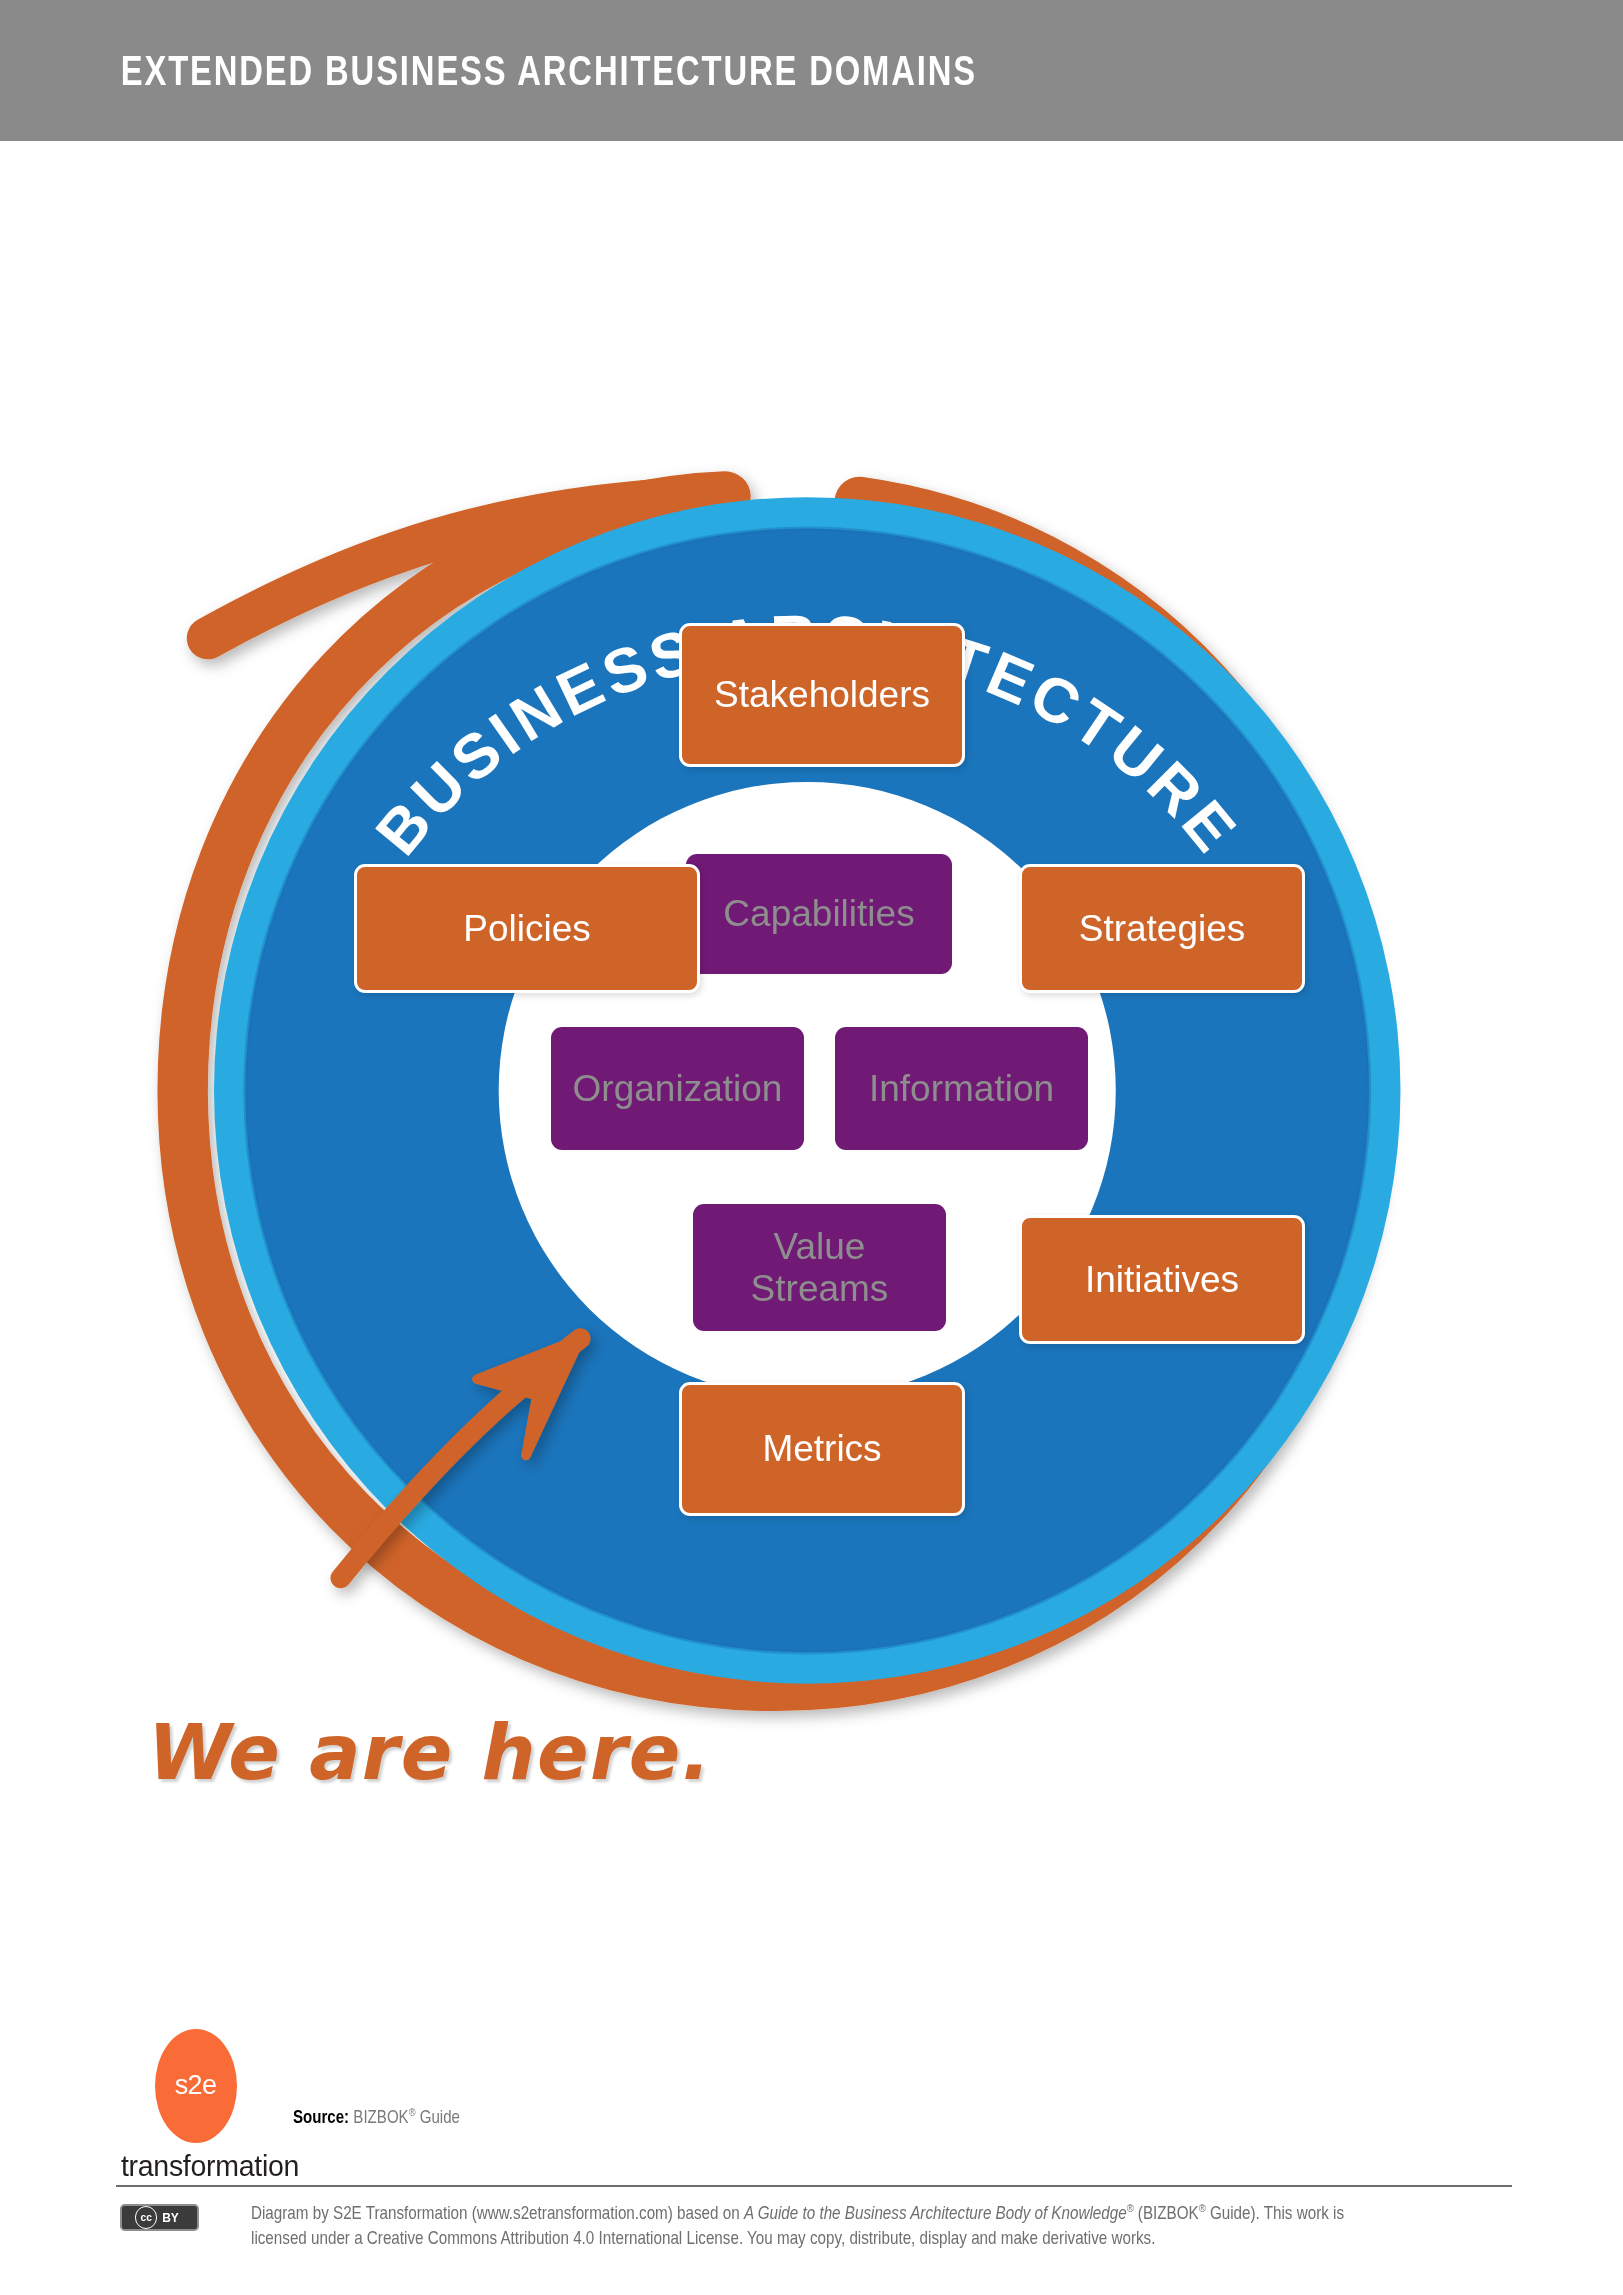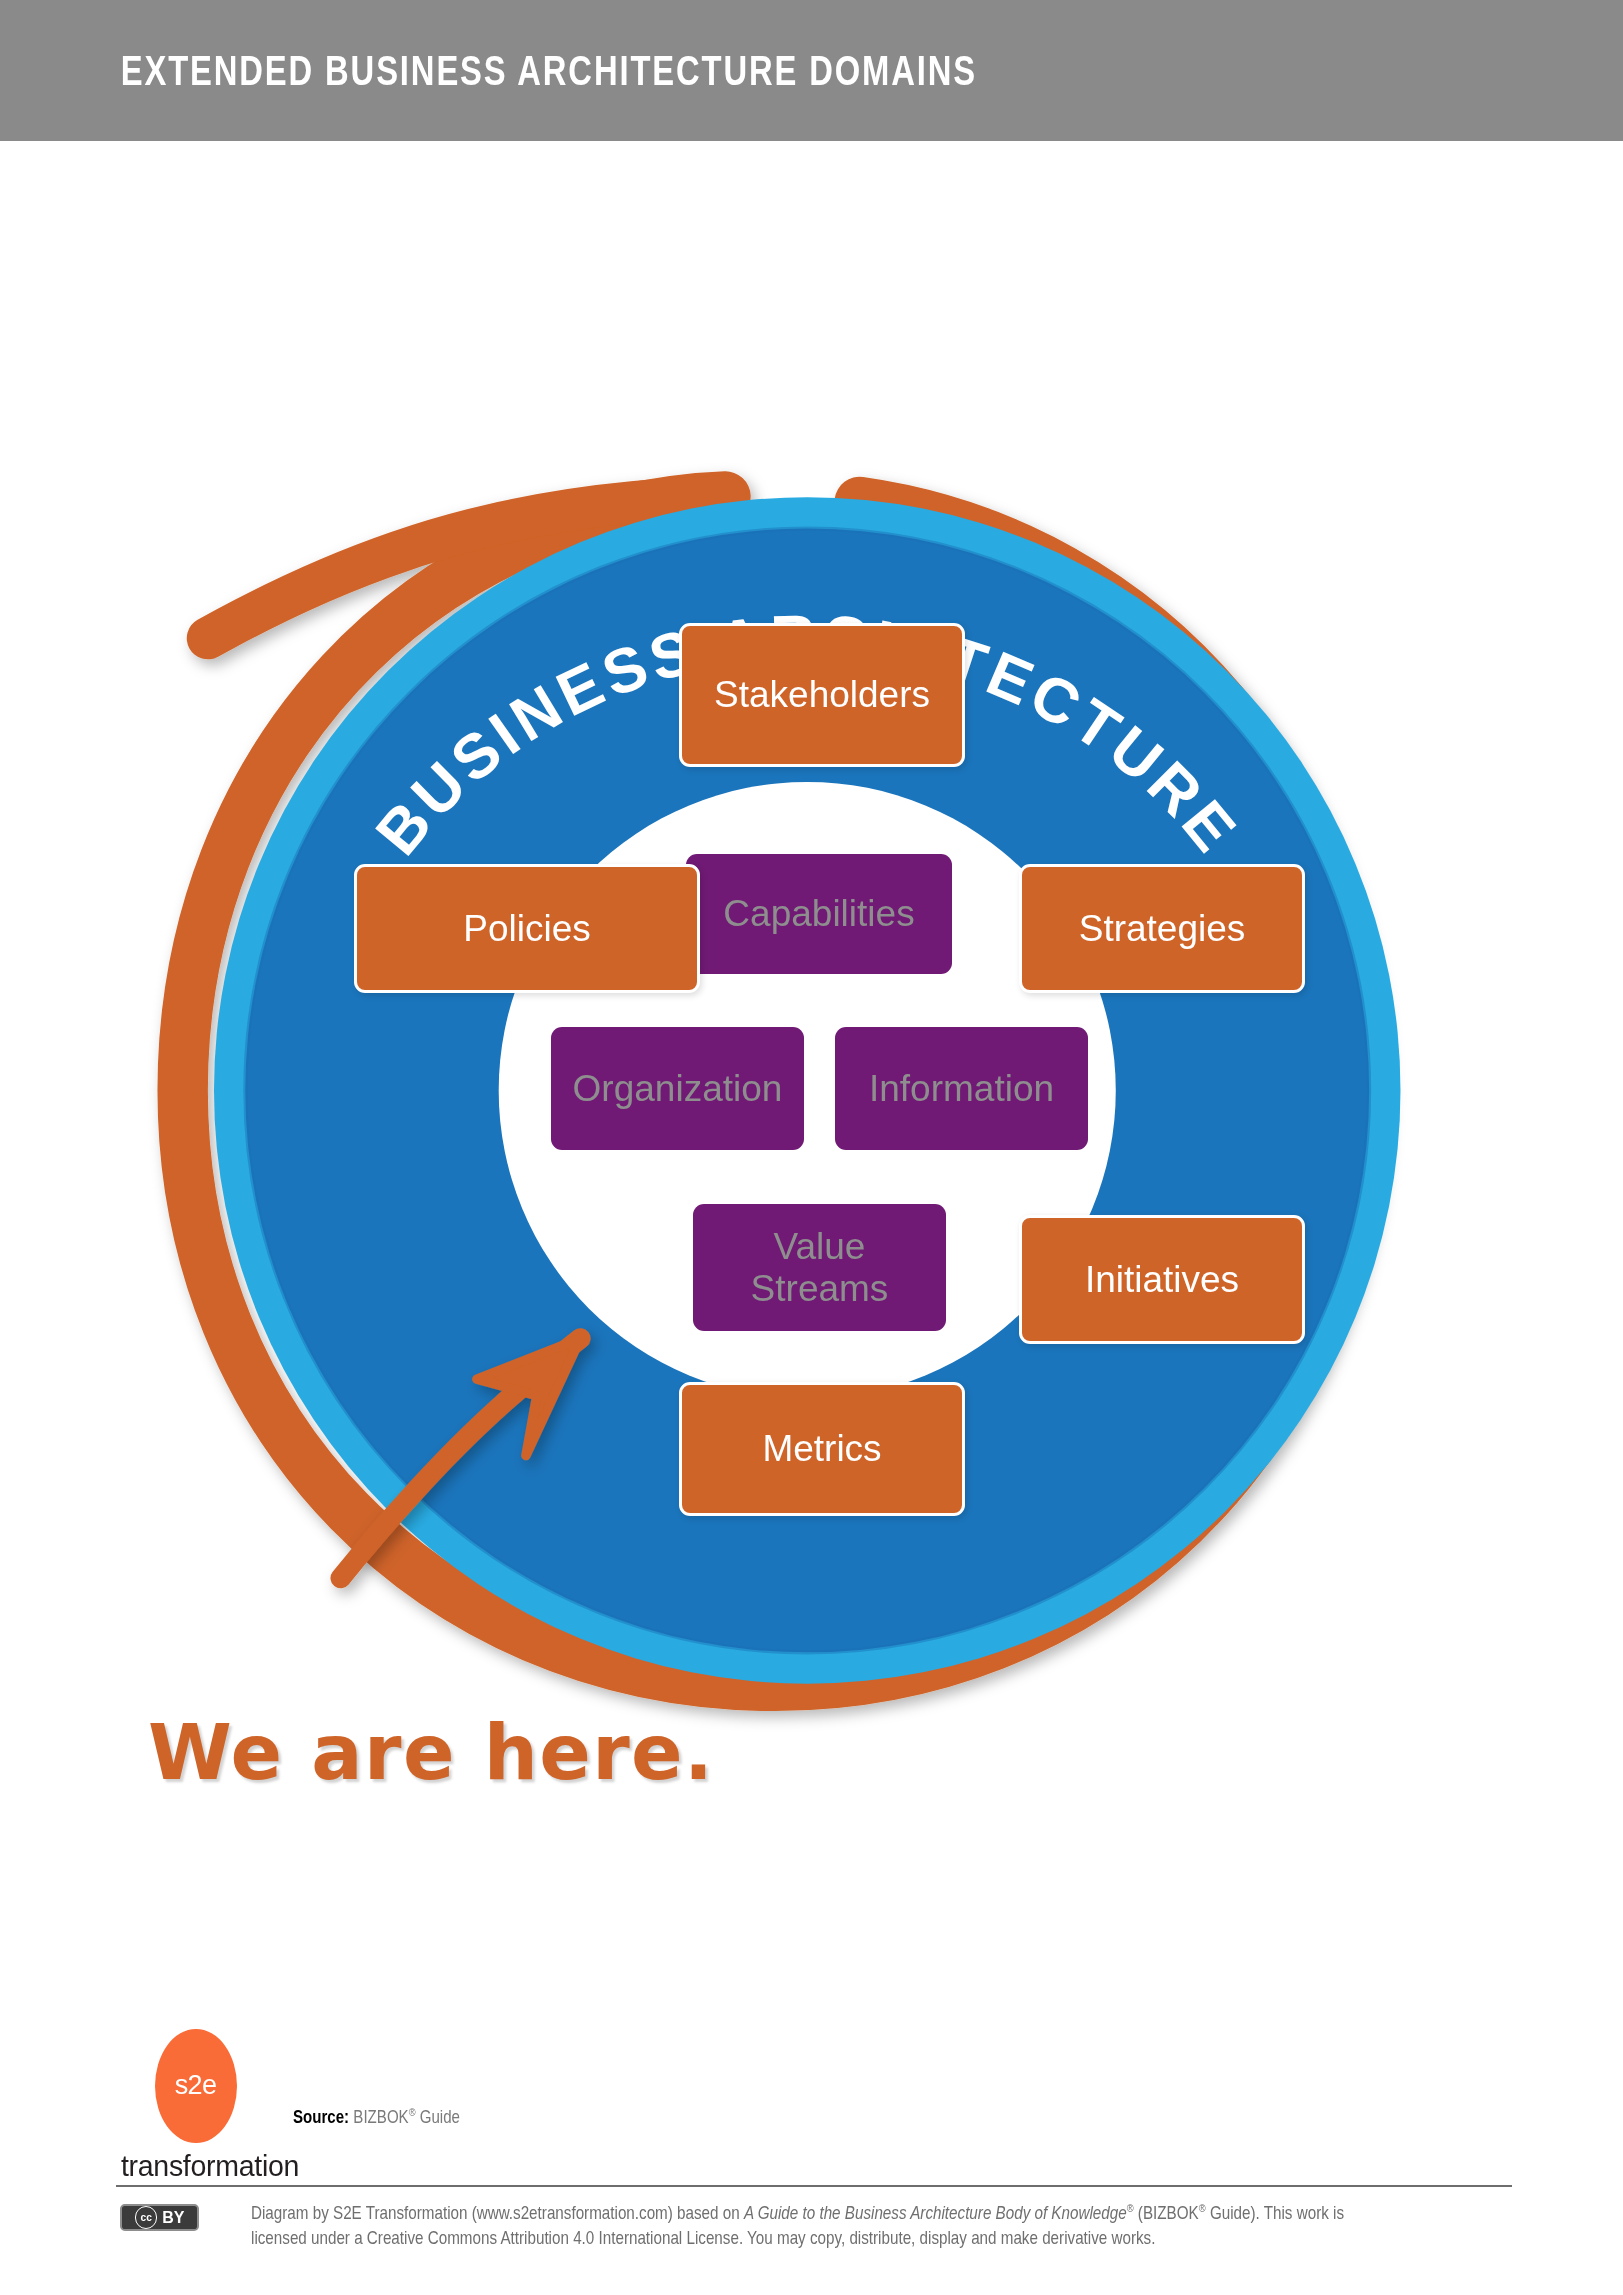--- a/index.html
+++ b/index.html
@@ -103,20 +103,21 @@
 
   
   #we-are-here {
     position: absolute;
     left: 148px;
     top: 1567px;
     color: #cf6429;
     font-family: "DejaVu Sans", sans-serif;
     font-size: 76px;
     font-weight: bold;
+    font-style: italic;
     letter-spacing: 1.4px;
     white-space: nowrap;
     text-shadow: 2.7px 3.4px 2.7px rgba(0,0,0,0.18);
   }
 
   
   #footer-area {
     position: absolute;
     left: 0;
     top: 2009px;
@@ -203,21 +204,21 @@
     background: #3b3b3b;
     border: 1.7px solid #ffffff;
     color: #ffffff;
     font-size: 10.2px;
     font-weight: bold;
     display: flex; align-items: center; justify-content: center;
     font-family: "Liberation Sans", sans-serif;
   }
   #cc-by {
     color: #ffffff;
-    font-size: 16px;
+    font-size: 12px;
     font-weight: bold;
     margin-left: 4.8px;
     font-family: "Liberation Sans", sans-serif;
   }
   #license-text {
     position: absolute;
     left: 251px;
     top: 192px;
     width: 1308px;
     color: #6f6f6f;

